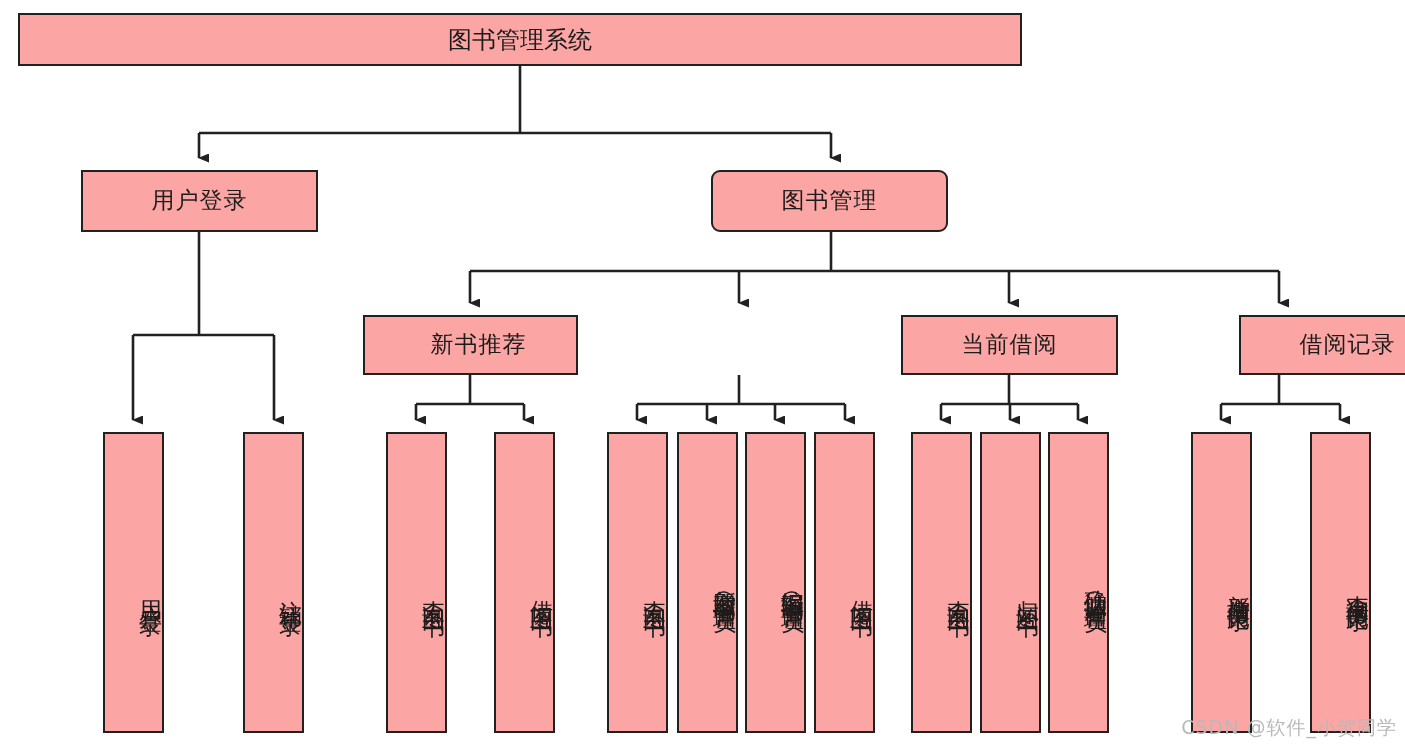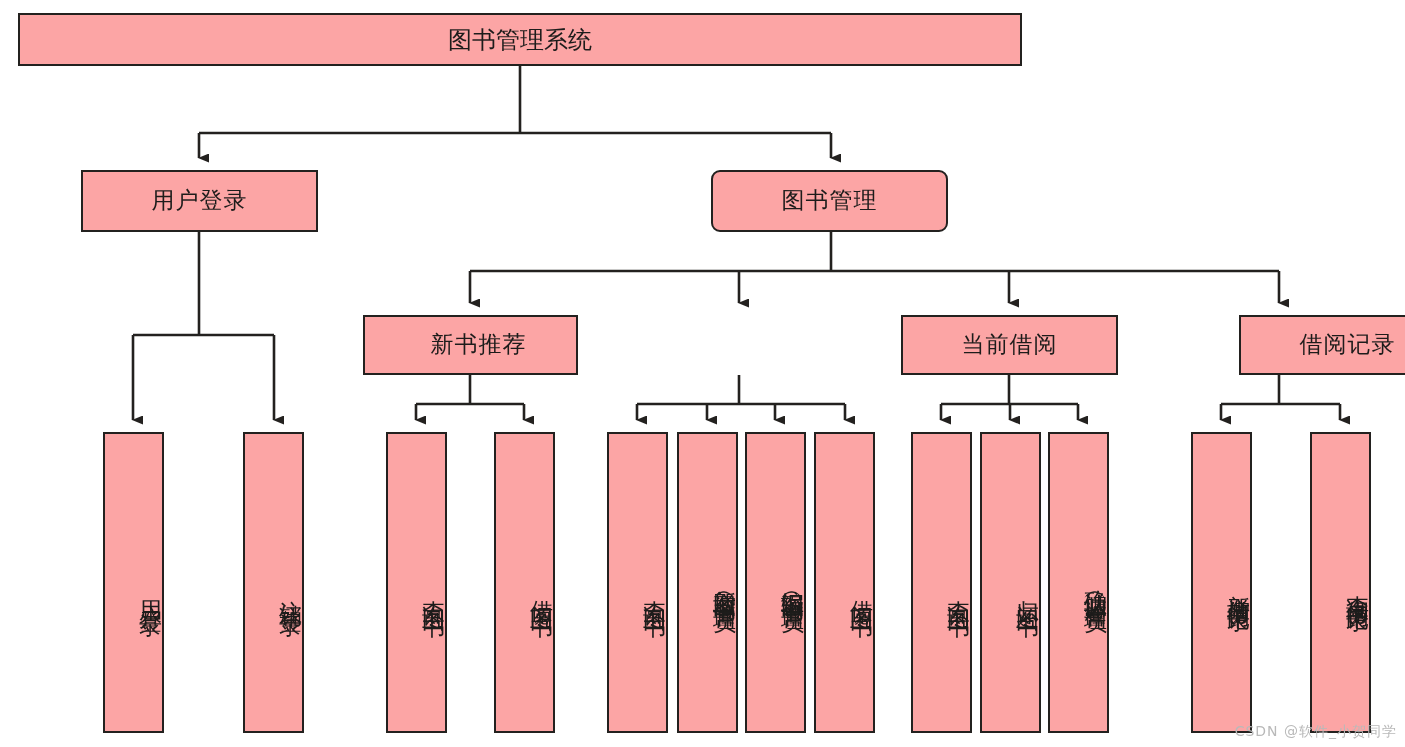--- a/index.html
+++ b/index.html
@@ -54,21 +54,21 @@
     line-height: 1.0;
   }
   .node.leaf.tall {
     padding-top: 6px;
     letter-spacing: 3px;
   }
   .watermark {
     position: absolute;
     right: 8px;
     bottom: 6px;
-    font-size: 14px;
+    font-size: 19px;
     color: #b9b9b9;
     letter-spacing: 1px;
     white-space: nowrap;
   }
 </style>
 </head>
 <body>
 
 <div id="canvas">
 

